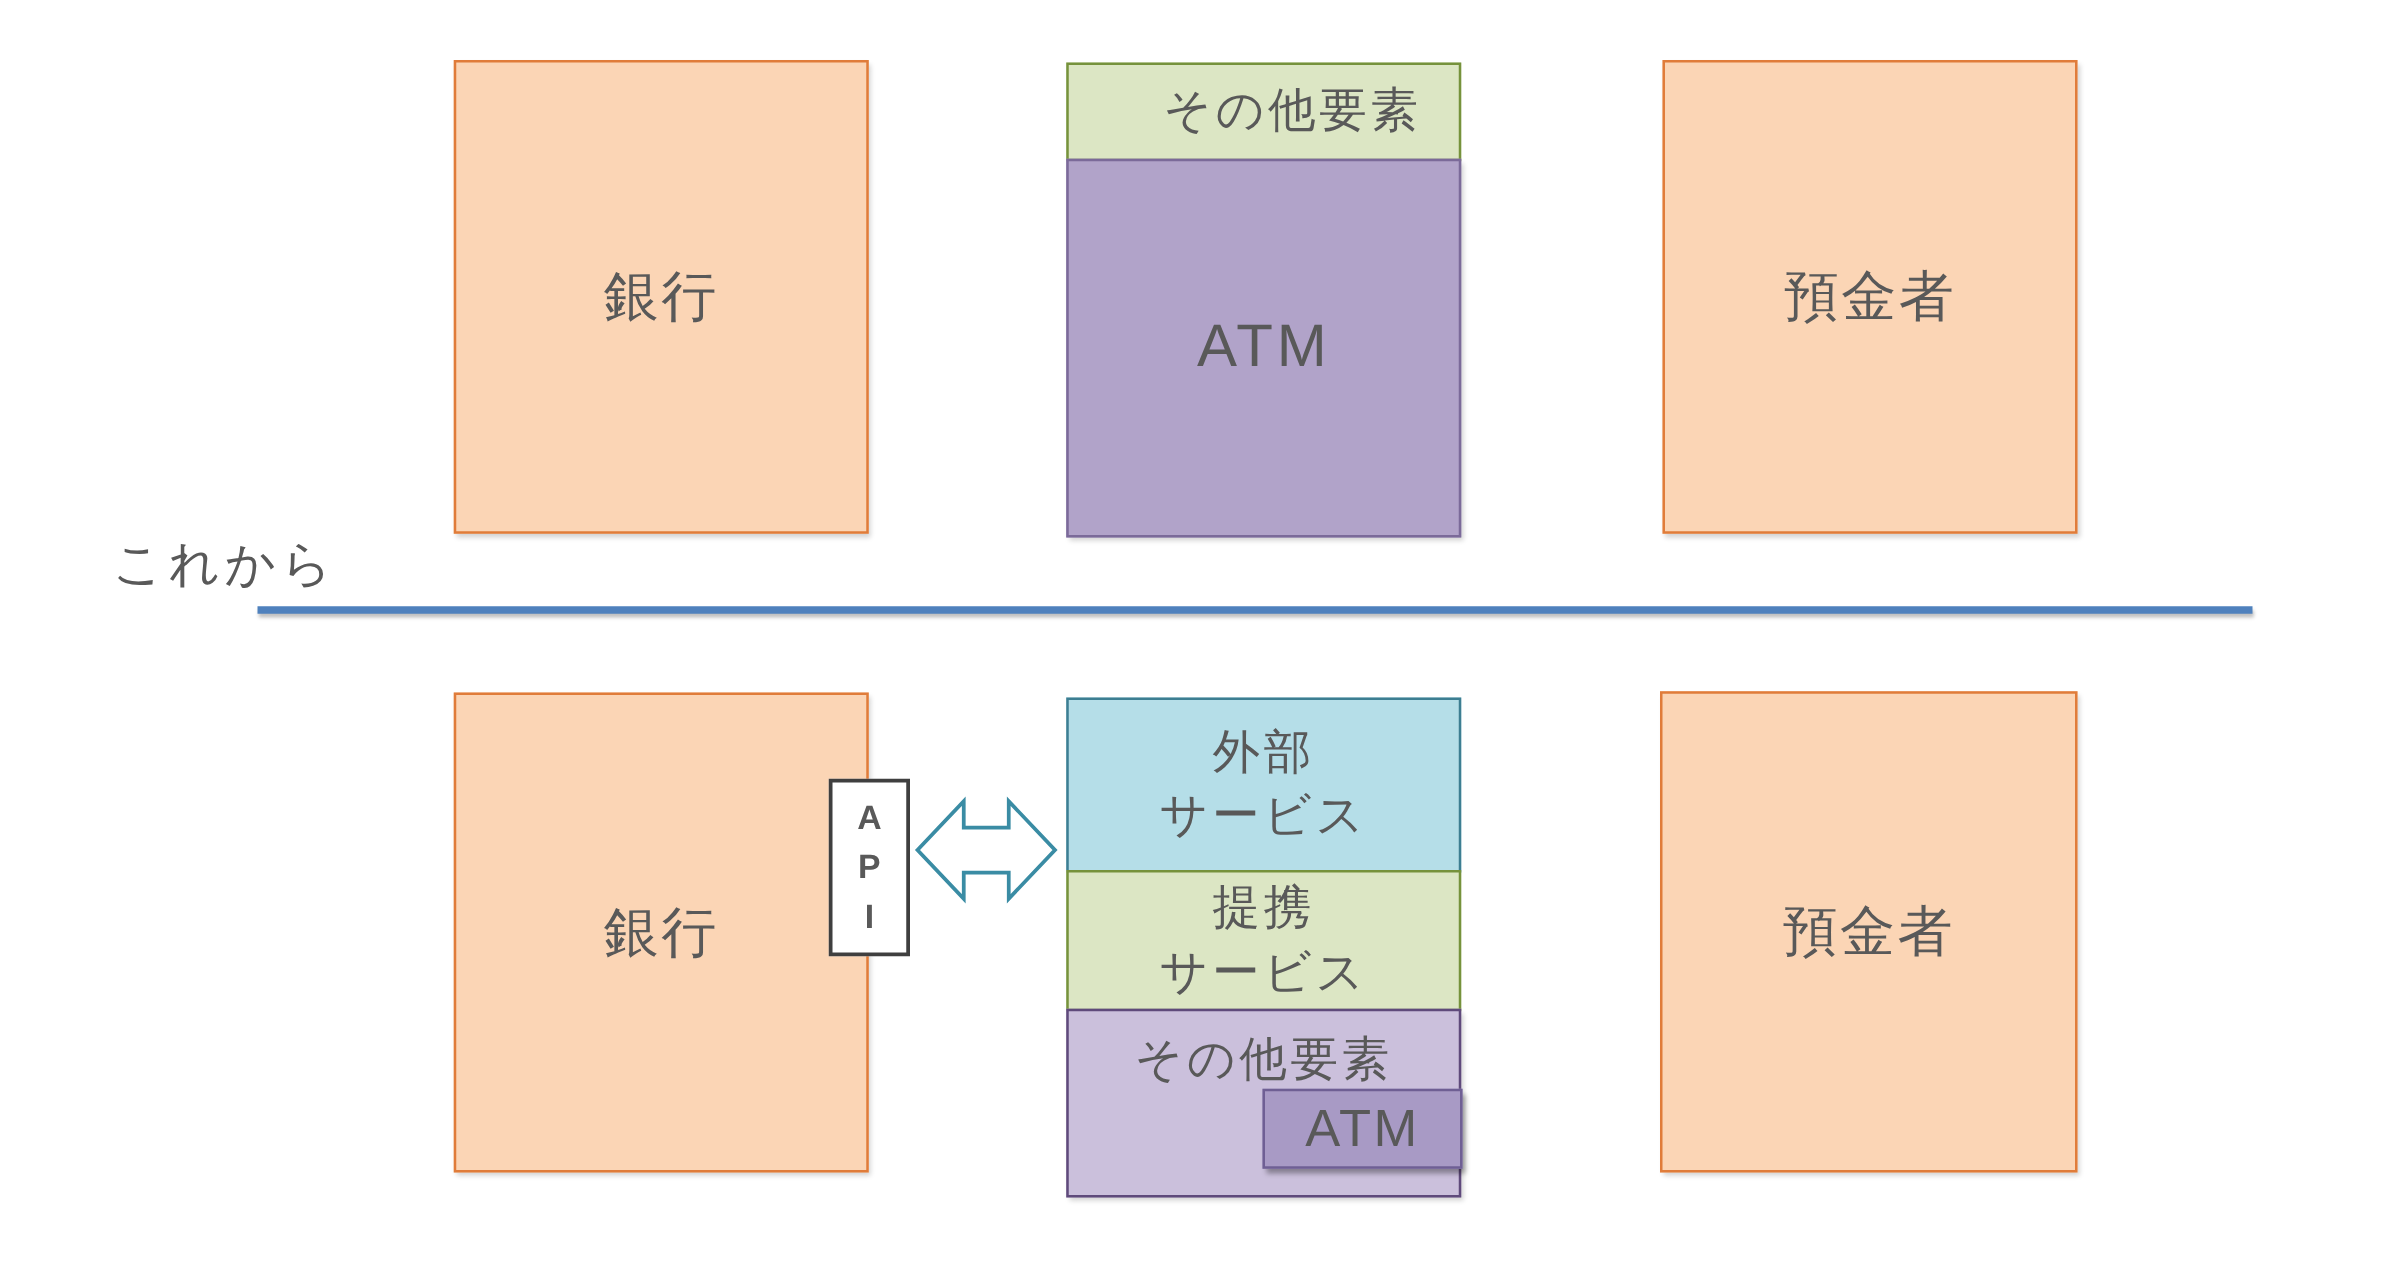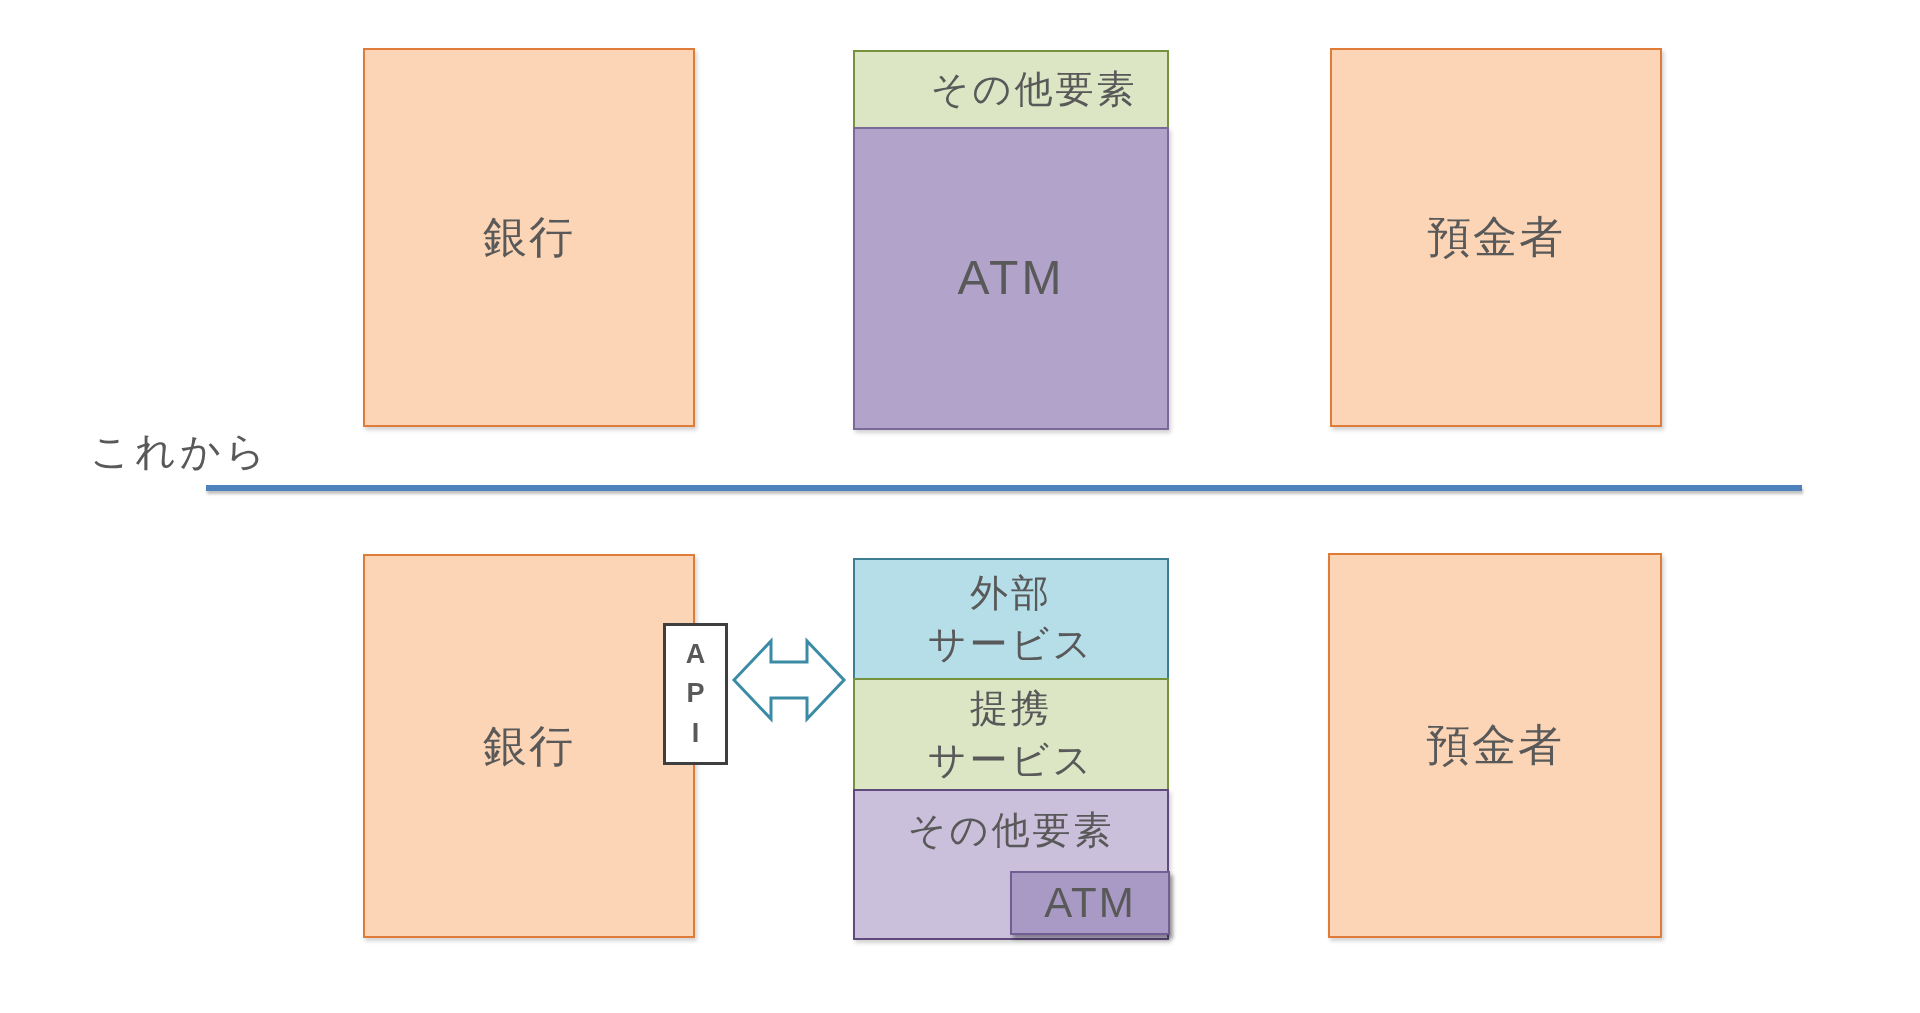--- a/index.html
+++ b/index.html
@@ -86,21 +86,21 @@
   }
   .seg-atm-top {
     height: 303px;
     background: var(--purple-fill, #B1A3C9);
     border: 2px solid var(--purple-border, #7B6A99);
     box-shadow: 2px 3px 4px rgba(0,0,0,0.18);
     font-size: 48px;
     letter-spacing: 3px;
   }
   .seg-external {
-    height: 122px;
+    height: 140px;
     background: var(--cyan-fill, #B5DEE8);
     border: 2px solid var(--cyan-border, #3D7E92);
   }
   .seg-partner {
     height: 113px;
     background: var(--green-fill, #DCE6C4);
     border: 2px solid var(--green-border, #76923C);
     align-items: center;
   }
   .seg-ownapp {

